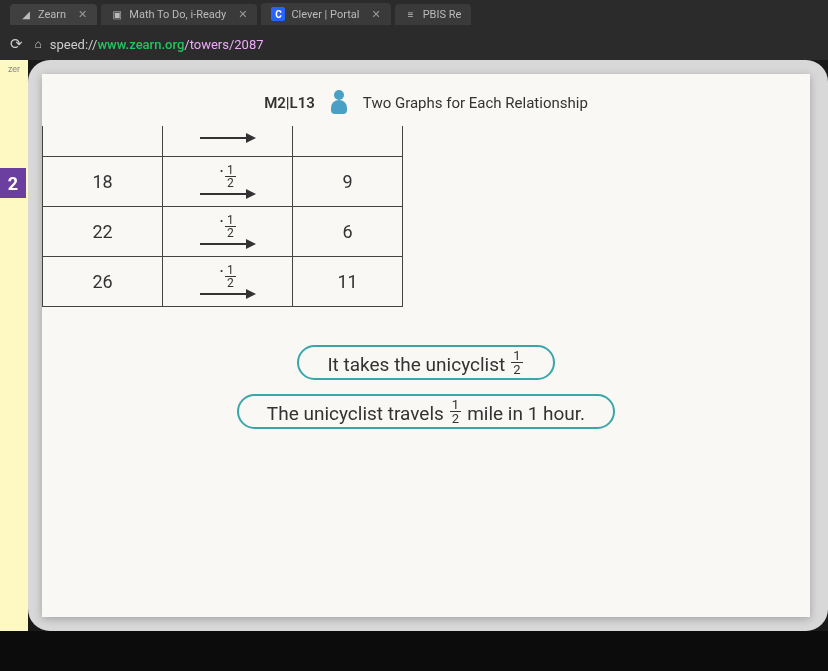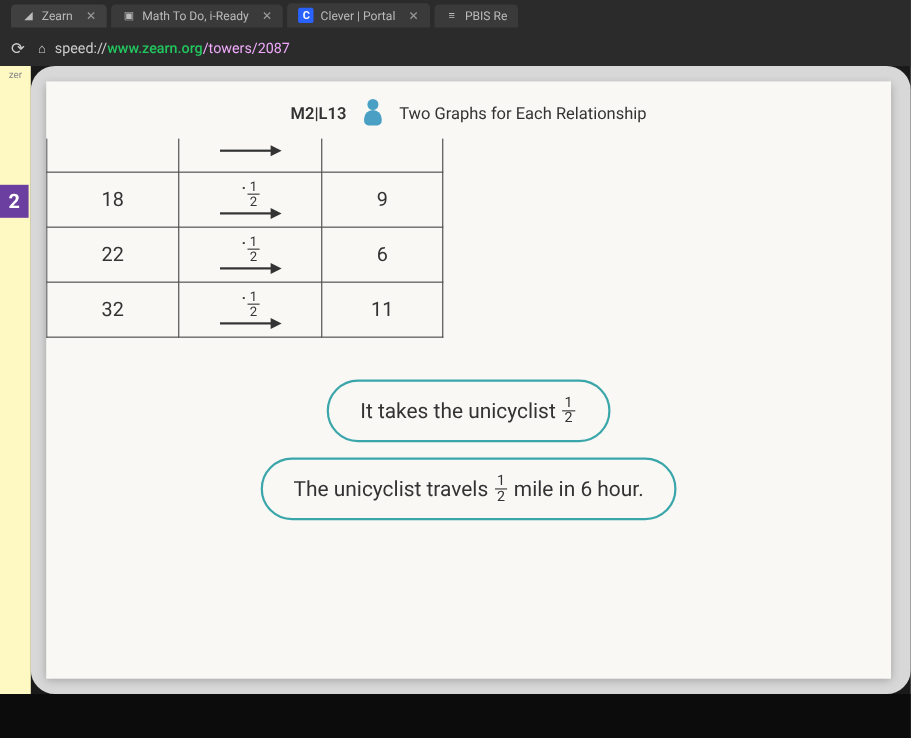--- a/index.html
+++ b/index.html
@@ -209,27 +209,27 @@
   .choices {
     display: flex;
     flex-direction: column;
     align-items: center;
     gap: 14px;
     margin-top: 38px;
   }
   .choice-pill {
     border: 2.5px solid #3aa6aa;
     border-radius: 999px;
-    padding: 13px 28px;
+    padding: 2px 28px;
     font-size: 19px;
     color: #333;
     background: #f9f8f5;
     cursor: pointer;
     display: inline-flex;
-    align-items: center;
+    align-items: flex-end;
     gap: 4px;
     white-space: nowrap;
   }
   .choice-pill .frac { font-size: 13px; margin: 0 2px; }
 
   .bottom-bar {
     position: absolute;
     left: 0; right: 0; bottom: 0;
     height: 40px;
     background: #0c0c0c;
@@ -327,21 +327,21 @@
                       <span class="num">1</span>
                       <span class="den">2</span>
                     </span>
                   </span>
               <span class="arrow-shaft"></span>
             </span>
           </td>
           <td class="c3">6</td>
         </tr>
         <tr>
-          <td class="c1">32</td>
+          <td class="c1">26</td>
           <td class="c2">
             <span class="arrow-op">
               <span class="label">
                     <span class="dot">·</span>
                     <span class="frac">
                       <span class="num">1</span>
                       <span class="den">2</span>
                     </span>
                   </span>
               <span class="arrow-shaft"></span>
@@ -360,20 +360,20 @@
             <span class="num">1</span>
             <span class="den">2</span>
           </span>
       </div>
       <div class="choice-pill">
         <span>The unicyclist travels </span>
         <span class="frac">
             <span class="num">1</span>
             <span class="den">2</span>
           </span>
-        <span> mile in 6 hour.</span>
+        <span> mile in 1 hour.</span>
       </div>
     </div>
 
   </div>
 </div>
 
 <div class="bottom-bar"></div>
 
 </body></html>

